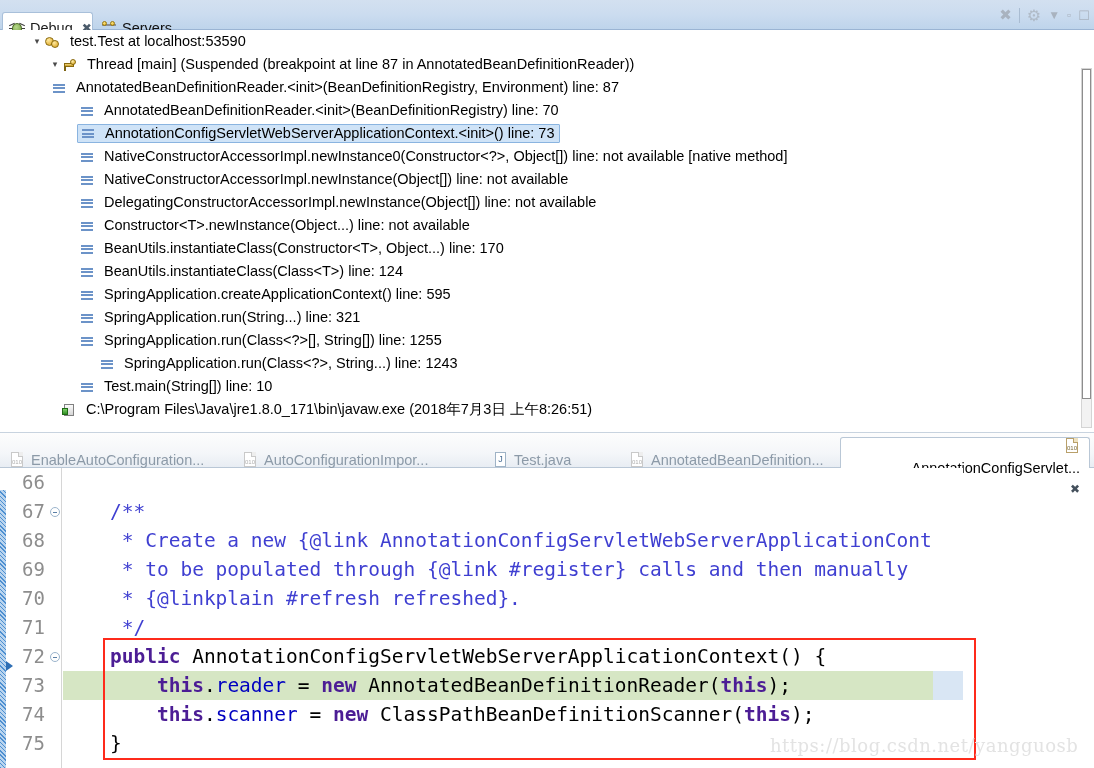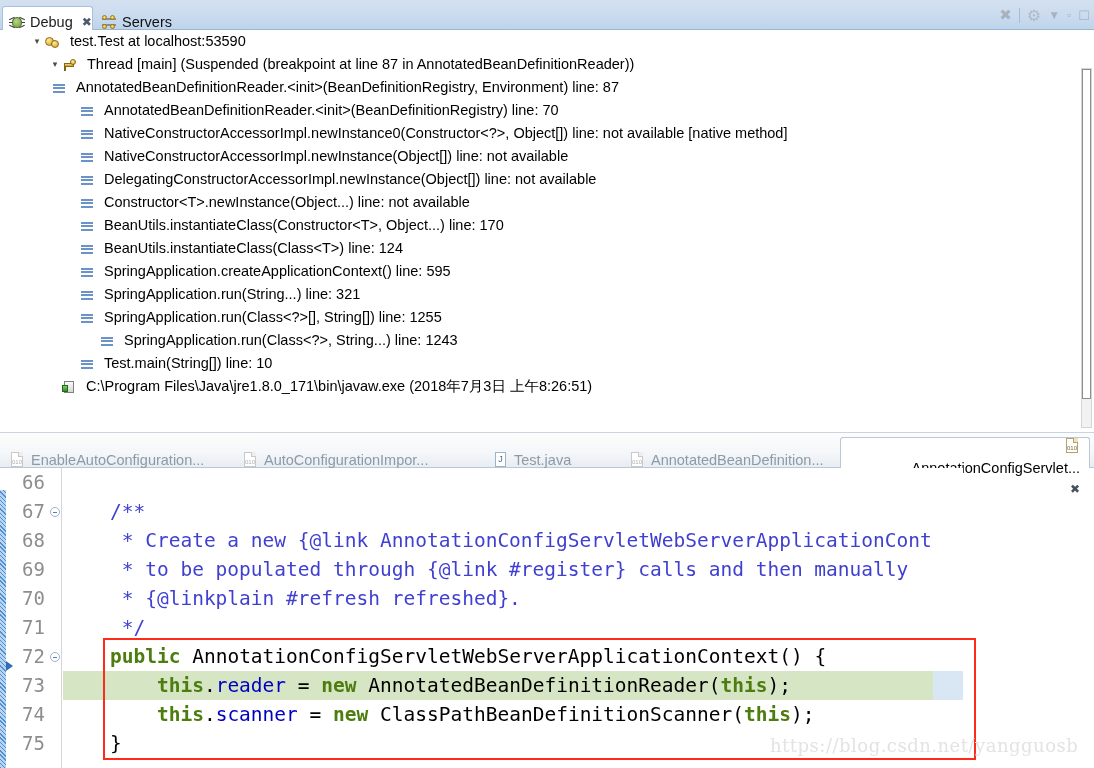--- a/index.html
+++ b/index.html
@@ -16,21 +16,21 @@
     background: #ffffff;
   }
 
   
   .viewtabbar {
     position: absolute; left: 0; top: 0; width: 1094px; height: 30px;
     background: linear-gradient(to bottom, #d3e0f0 0%, #cbdcef 50%, #bed4eb 100%);
     border-bottom: 1px solid #9ab4d3;
   }
   .vtab {
-    position: absolute; top: 6px; height: 27px;
+    position: absolute; top: 12px; height: 27px;
     display: flex; align-items: center; gap: 5px;
     padding: 4px 8px 0 6px;
     font-size: 14.5px; color: #1b1b1b;
     white-space: nowrap;
   }
   .vtab.active {
     background: #ffffff;
     border: 1px solid #a9c0da;
     border-bottom: none;
     border-top-left-radius: 3px; border-top-right-radius: 3px;
@@ -251,21 +251,21 @@
   .cline {
     position: relative; height: 29px; line-height: 29px;
     font-size: 19.5px;
     font-family: "DejaVu Sans Mono", monospace;
     white-space: pre; color: #000;
   }
   .cline.current { background: #d6e6c4; }
   .hl-sel {
     position: absolute; top: 0; height: 29px; background: #d9e6f4;
   }
-  .kw { color: #4d7c0f; font-weight: bold; }
+  .kw { color: #4c1d95; font-weight: bold; }
   .cmt { color: #3f3fd1; }
   .fld { color: #0000c0; }
   .plain { color: #000; }
 
   .redbox {
     position: absolute; left: 103px; top: 638px; width: 873px; height: 122px;
     border: 2.5px solid #fe2a1b; pointer-events: none;
   }
   .watermark {
     position: absolute; left: 770px; top: 735px;
@@ -352,20 +352,31 @@
         </div>
         <div class="treerow" style="padding-left: 66px;">
           <span class="twisty"></span>
           <span class="labelwrap">
             <span class="ico-frame rowico">
               <i></i>
               <i></i>
               <i></i>
             </span>
             <span class="label">AnnotatedBeanDefinitionReader.&lt;init&gt;(BeanDefinitionRegistry) line: 70</span>
+          </span>
+        </div>
+        <div class="treerow selected" style="padding-left: 66px;">
+          <span class="twisty"></span>
+          <span class="labelwrap">
+            <span class="ico-frame rowico">
+              <i></i>
+              <i></i>
+              <i></i>
+            </span>
+            <span class="label">AnnotationConfigServletWebServerApplicationContext.&lt;init&gt;() line: 73</span>
           </span>
         </div>
         <div class="treerow" style="padding-left: 66px;">
           <span class="twisty"></span>
           <span class="labelwrap">
             <span class="ico-frame rowico">
               <i></i>
               <i></i>
               <i></i>
             </span>

